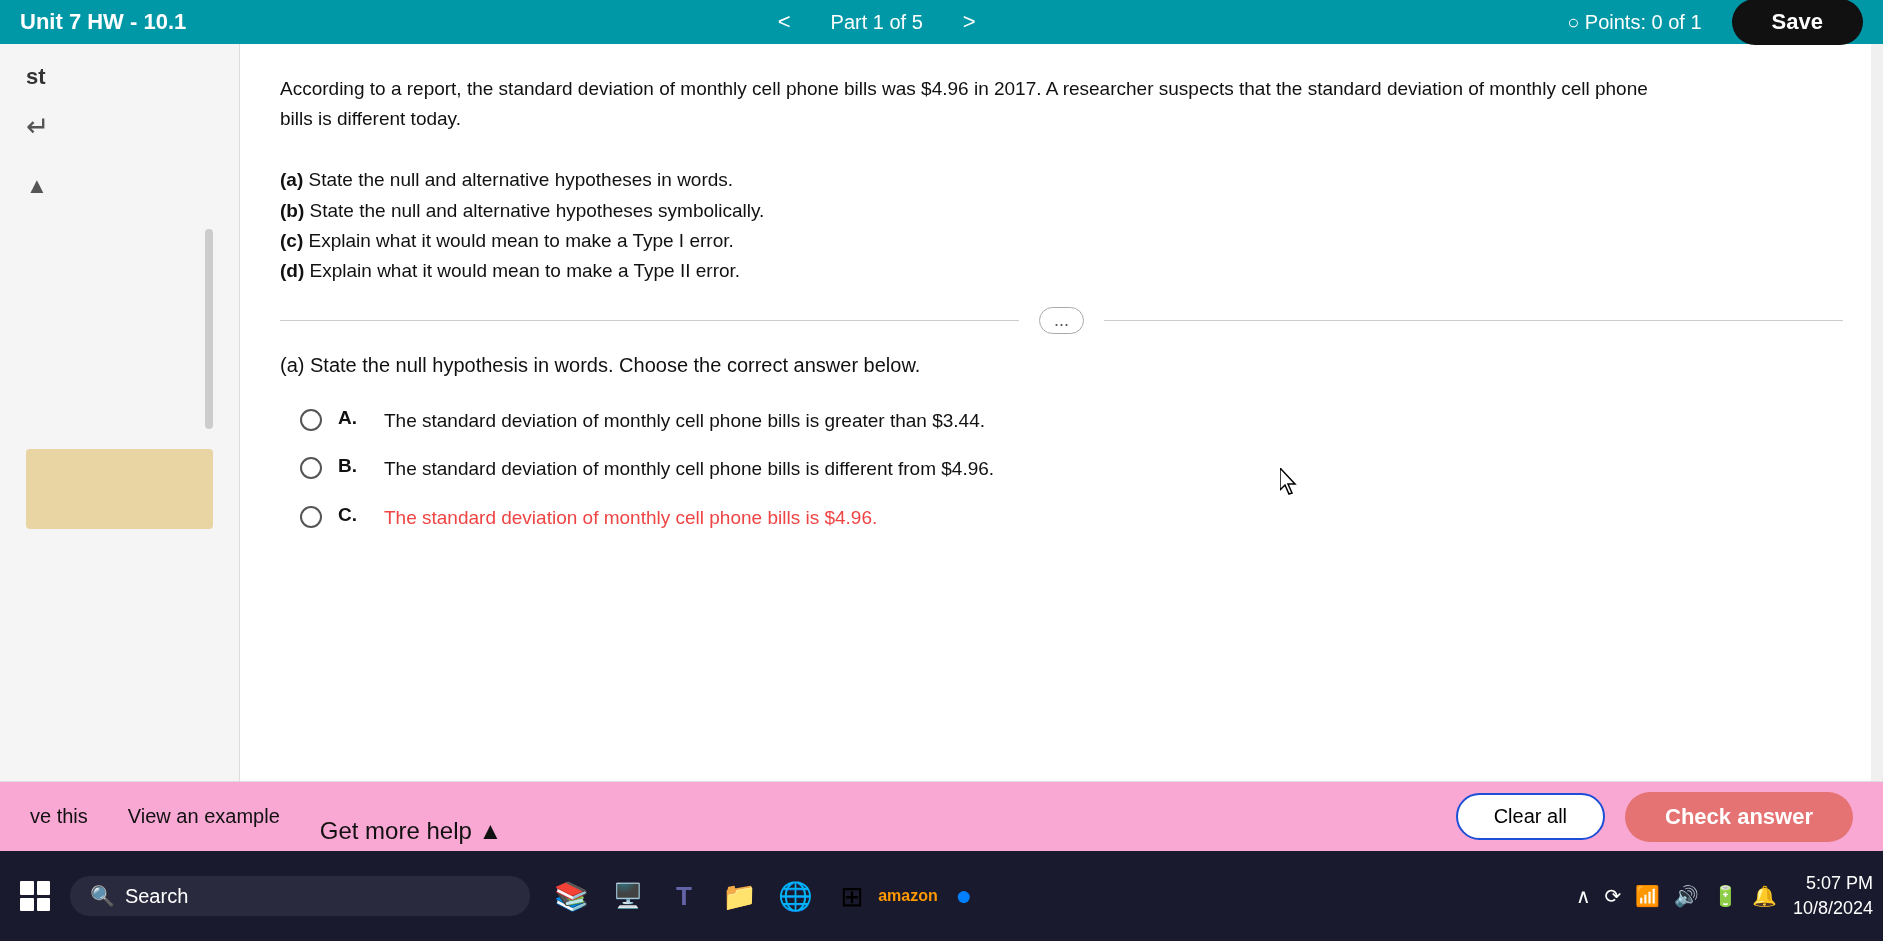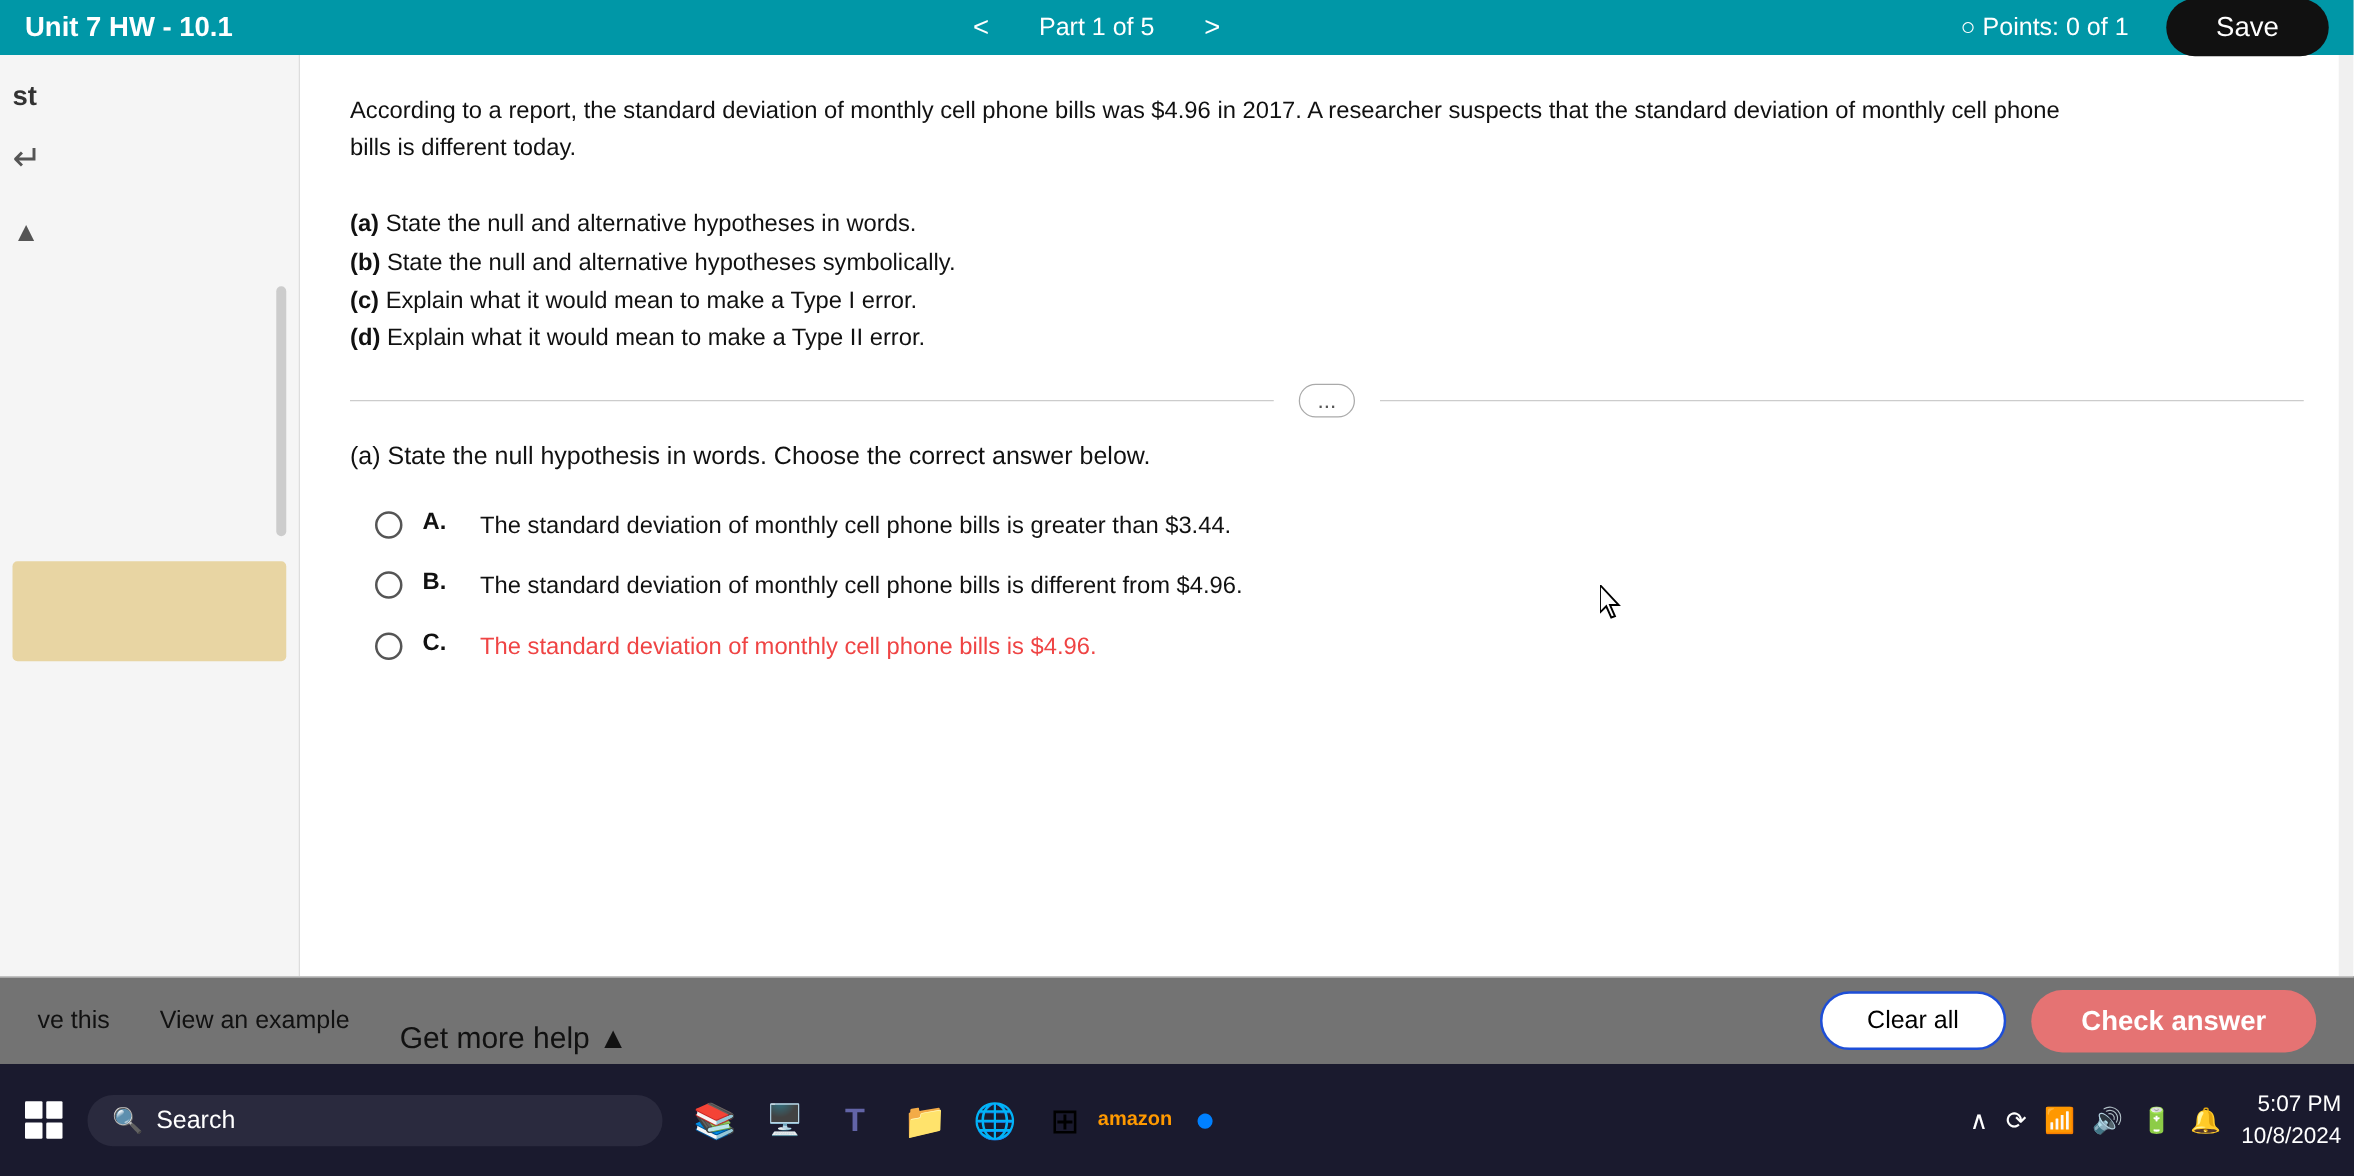--- a/index.html
+++ b/index.html
@@ -43,39 +43,39 @@
       font-size: 20px;
       color: white;
     }
     .save-btn {
       background: #111;
       color: white;
       border: none;
       border-radius: 30px;
       padding: 10px 40px;
       font-size: 22px;
-      font-weight: normal;
+      font-weight: bold;
       cursor: pointer;
     }
 
     
     .main-content {
       display: flex;
       height: calc(941px - 58px - 90px);
       overflow: hidden;
     }
 
     
     .sidebar {
       width: 240px;
       background: #f5f5f5;
       display: flex;
       flex-direction: column;
       align-items: flex-start;
-      padding: 20px 10px;
+      padding: 20px 26px;
       border-right: 1px solid #ddd;
       flex-shrink: 0;
     }
     .sidebar-label {
       font-size: 22px;
       font-weight: bold;
       color: #333;
       margin-bottom: 20px;
     }
     .sidebar-icon {
@@ -186,21 +186,21 @@
       font-style: normal;
     }
 
     
     .bottom-bar {
       position: fixed;
       bottom: 90px;
       left: 0;
       right: 0;
       height: 70px;
-      background: #737373;
+      background: #f9a8d4;
       border-top: 1px solid #ddd;
       display: flex;
       align-items: center;
       padding: 0 30px;
       justify-content: space-between;
       z-index: 10;
     }
     .bottom-left-actions {
       display: flex;
       align-items: center;

